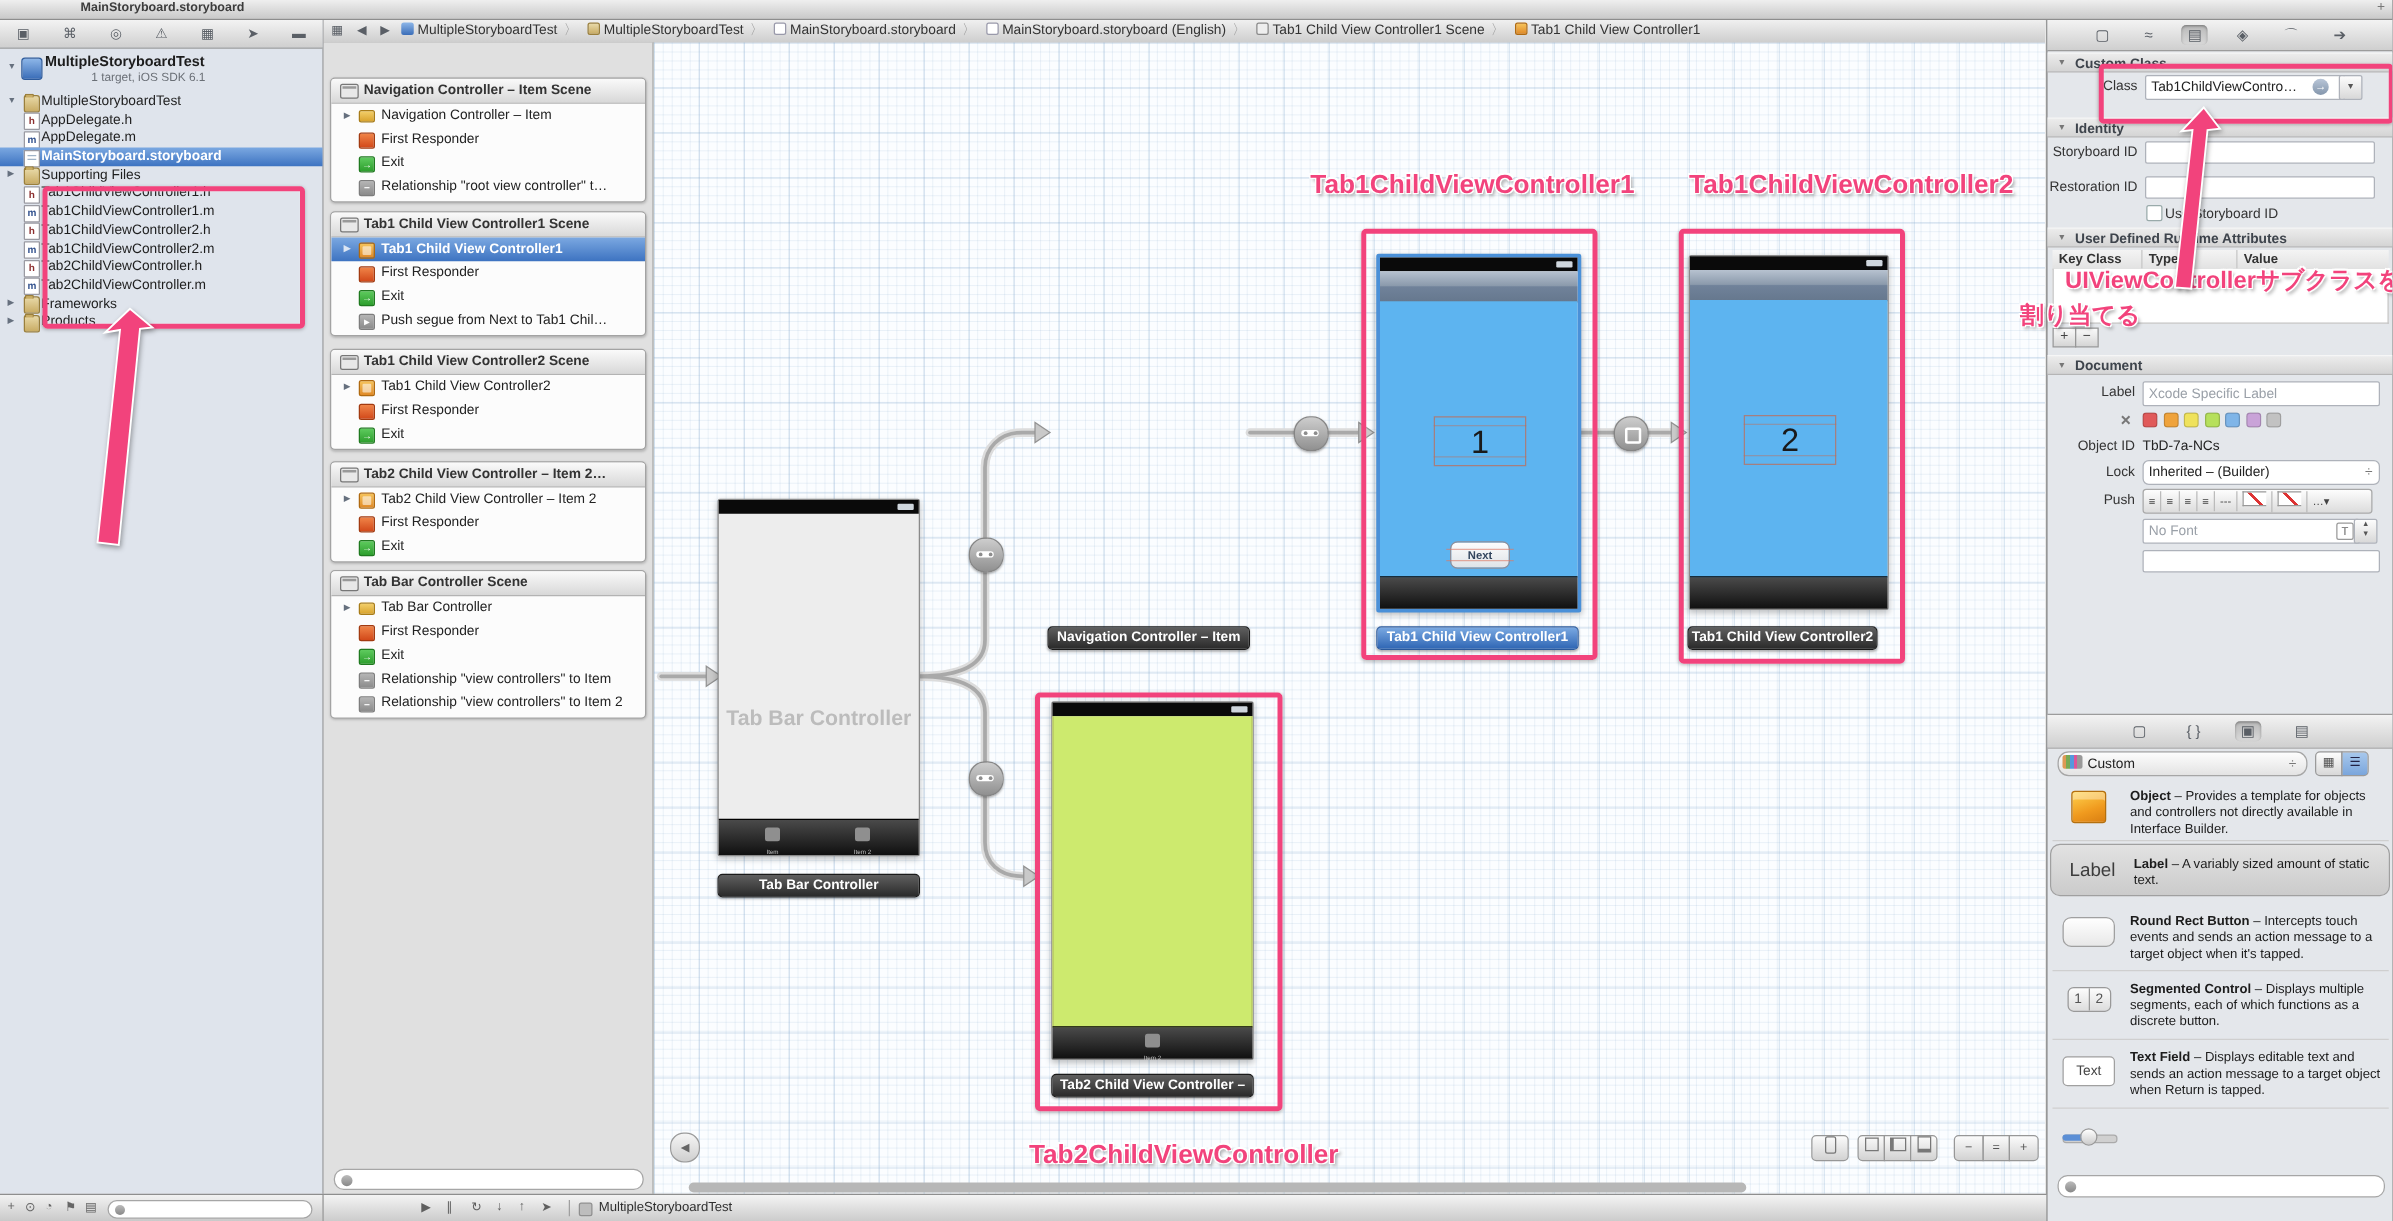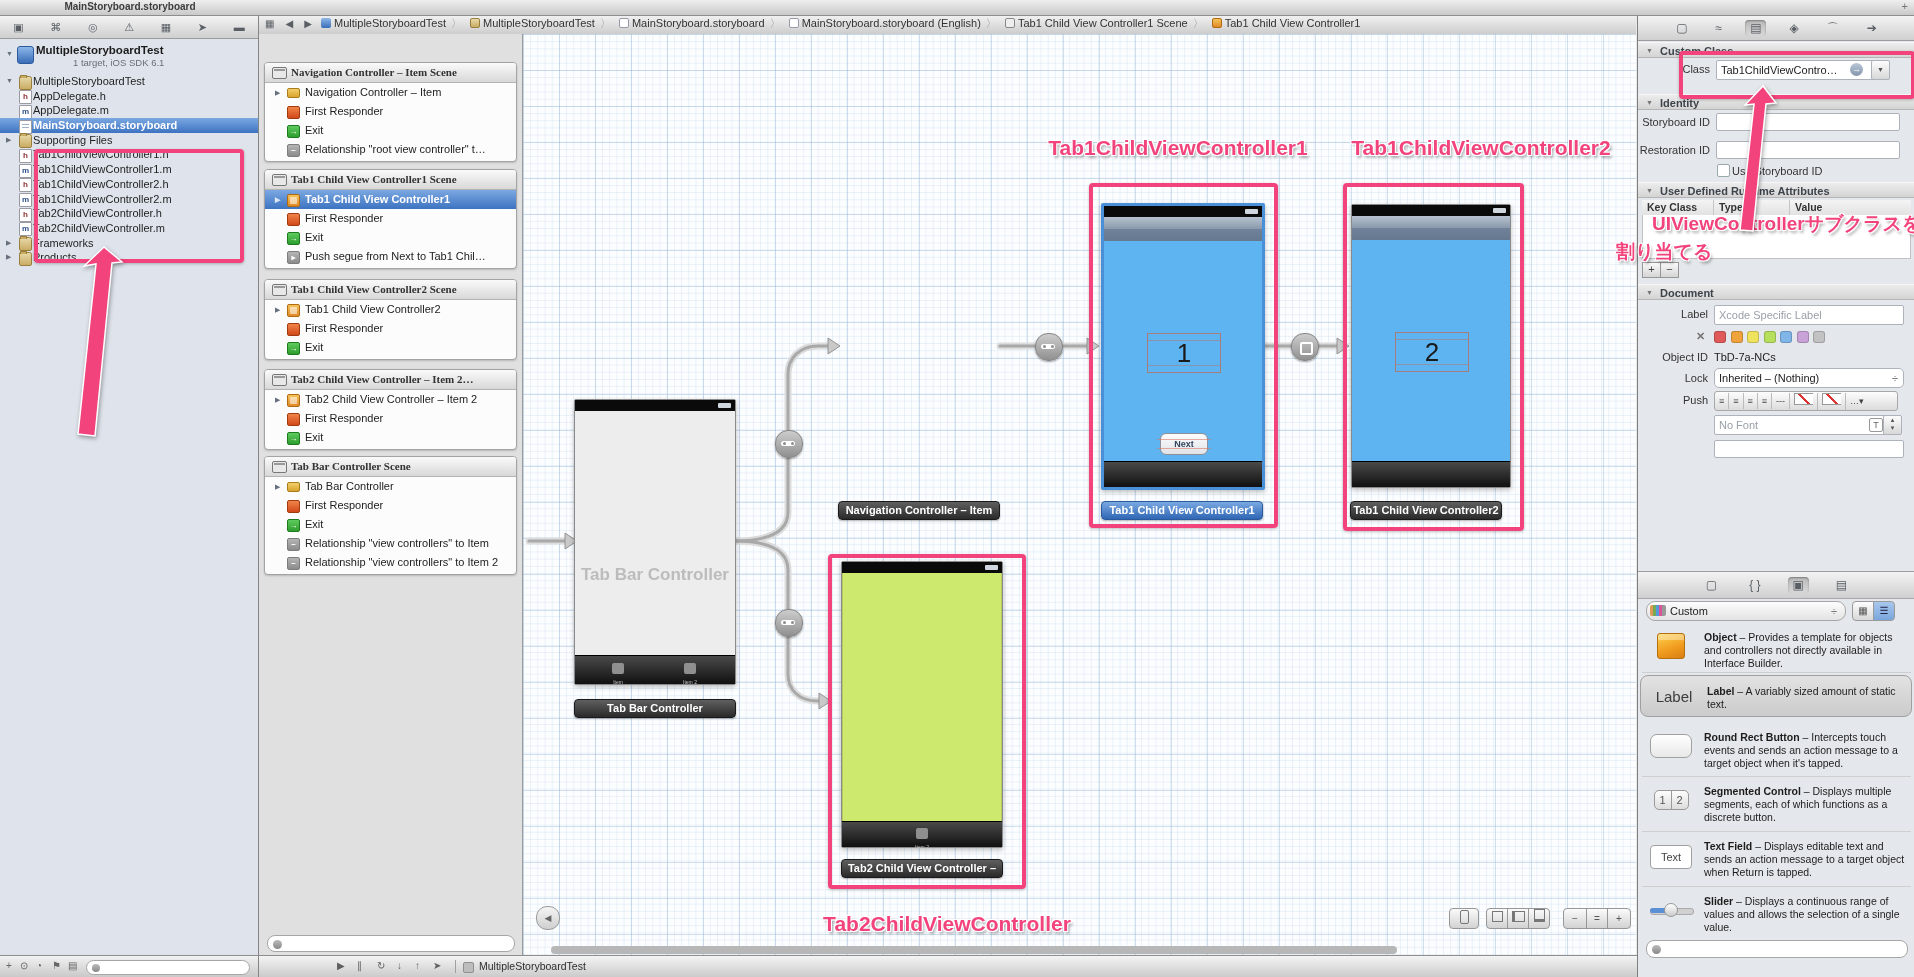--- a/index.html
+++ b/index.html
@@ -59,21 +59,21 @@
   .jm-folder{background:linear-gradient(#e8d9a8,#c9ac64);border:1px solid #9a7f3c;box-sizing:border-box;}
   .jm-doc{background:#fff;border:1px solid #99a;box-sizing:border-box;}
   .jm-scene{background:#eee;border:1px solid #888;box-sizing:border-box;}
   .jm-vc{background:linear-gradient(#f6c35a,#e08a28);border:1px solid #b06a10;box-sizing:border-box;}
   
   .outlinepane{left:0;top:18px;width:263px;height:921px;background:#e0e0e0;border-right:1px solid #9a9a9a;}
   .scenebox{position:absolute;left:5px;width:251px;background:#fcfcfc;border:1px solid #a3a3a3;
     border-radius:4px;box-shadow:0 1px 2px rgba(0,0,0,.18);overflow:hidden;}
   .scenehead{height:19px;line-height:19px;background:linear-gradient(#fafafa,#d8d8d8);
     border-bottom:1px solid #b3b3b3;font-size:11px;font-weight:bold;color:#333;
-    padding-left:26px;white-space:nowrap;overflow:hidden;position:relative;font-family:Liberation Serif, serif;}
+    padding-left:26px;white-space:nowrap;overflow:hidden;position:relative;}
   .scenehead .shic{position:absolute;left:7px;top:4px;width:13px;height:10px;border:1px solid #777;
     border-radius:2px;background:#e8e8e8;}
   .scenehead .shic:before{content:"";position:absolute;left:1px;top:1px;right:1px;height:2px;background:#999;}
   .orow{position:relative;height:19px;line-height:19px;font-size:11px;color:#222;
     padding-left:40px;white-space:nowrap;overflow:hidden;}
   .orow .disc{position:absolute;left:10px;top:0px;line-height:19px;}
   .orow .oic{position:absolute;left:22px;top:4px;width:11px;height:11px;border-radius:2px;}
   .orow.sel{background:linear-gradient(#7ba8e1,#3d73c1);color:#fff;font-weight:bold;}
   .oi-nav{background:linear-gradient(#f3cf6a,#d9a42e);border:1px solid #a87c18;border-radius:5px;height:8px!important;top:5px!important;}
   .oi-fr{background:linear-gradient(#f08448,#d2491a);border:1px solid #a23a10;}
@@ -494,21 +494,21 @@
     <div class="sechead" style="top:268px">Document</div>
     <div class="ilabel" style="left:10px;top:292px;width:60px">Label</div>
     <div class="ifield" style="left:76px;top:289px;width:180px;height:18px;line-height:18px"><span class="ph">Xcode Specific Label</span></div>
     <div class="abs" style="left:58px;top:314px;font-size:11px;font-weight:bold;color:#777">✕</div>
     <div class="abs" style="left:76px;top:313px">
       <span class="sw" style="background:#e05a5a"></span><span class="sw" style="background:#efa33c"></span><span class="sw" style="background:#efe25c"></span><span class="sw" style="background:#b6e05c"></span><span class="sw" style="background:#7fb5e8"></span><span class="sw" style="background:#c9a3d8"></span><span class="sw" style="background:#c2c2c2"></span>
     </div>
     <div class="ilabel" style="left:0px;top:335px;width:70px">Object ID</div>
     <div class="abs" style="left:76px;top:335px;font-size:11px;color:#222">TbD-7a-NCs</div>
     <div class="ilabel" style="left:10px;top:356px;width:60px">Lock</div>
-    <div class="ifield" style="left:76px;top:352px;width:180px;height:18px;line-height:18px;border-radius:5px"><span>Inherited – (Nothing)</span><span style="position:absolute;right:5px;color:#777">÷</span></div>
+    <div class="ifield" style="left:76px;top:352px;width:180px;height:18px;line-height:18px;border-radius:5px"><span>Inherited – (Builder)</span><span style="position:absolute;right:5px;color:#777">÷</span></div>
     <div class="ilabel" style="left:10px;top:378px;width:60px">Push</div>
     <div class="notesbar" style="left:76px;top:375px;width:182px">
       <span>≡</span>
         <span>≡</span>
         <span>≡</span>
         <span>≡</span>
         <span>---</span>
         <span><span class="redslash"></span></span>
         <span><span class="redslash"></span></span>
         <span>…▾</span>
@@ -549,21 +549,20 @@
       <div class="txt"><span class="nm">Segmented Control</span> <span>– Displays multiple segments, each of which functions as a discrete button.</span></div>
     </div>
     <div class="libsep" style="top:815px"></div>
     <div class="librow" style="top:819px;height:44px">
       <span class="licon"><span class="tf-ic">Text</span></span>
       <div class="txt"><span class="nm">Text Field</span> <span>– Displays editable text and sends an action message to a target object when Return is tapped.</span></div>
     </div>
     <div class="libsep" style="top:870px"></div>
     <div class="librow" style="top:874px;height:44px">
       <span class="licon"><span class="sl-ic"><span class="track"></span><span class="fill"></span><span class="knob"></span></span></span>
-      <div class="txt"><span class="nm">Slider</span> <span>– Displays a continuous range of values and allows the selection of a single value.</span></div>
     </div>
     <div class="oval" style="position:absolute;left:8px;top:924px;width:260px;height:16px">
         <span class="searchdot"></span>
       </div>
   </div>
 
   <div class="abs nav-filterbar">
     <span class="abs nf-ic" style="left:6px;top:4px">+</span>
     <span class="abs nf-ic" style="left:20px;top:4px">⊙</span>
     <span class="abs nf-ic" style="left:36px;top:4px">◔</span>

